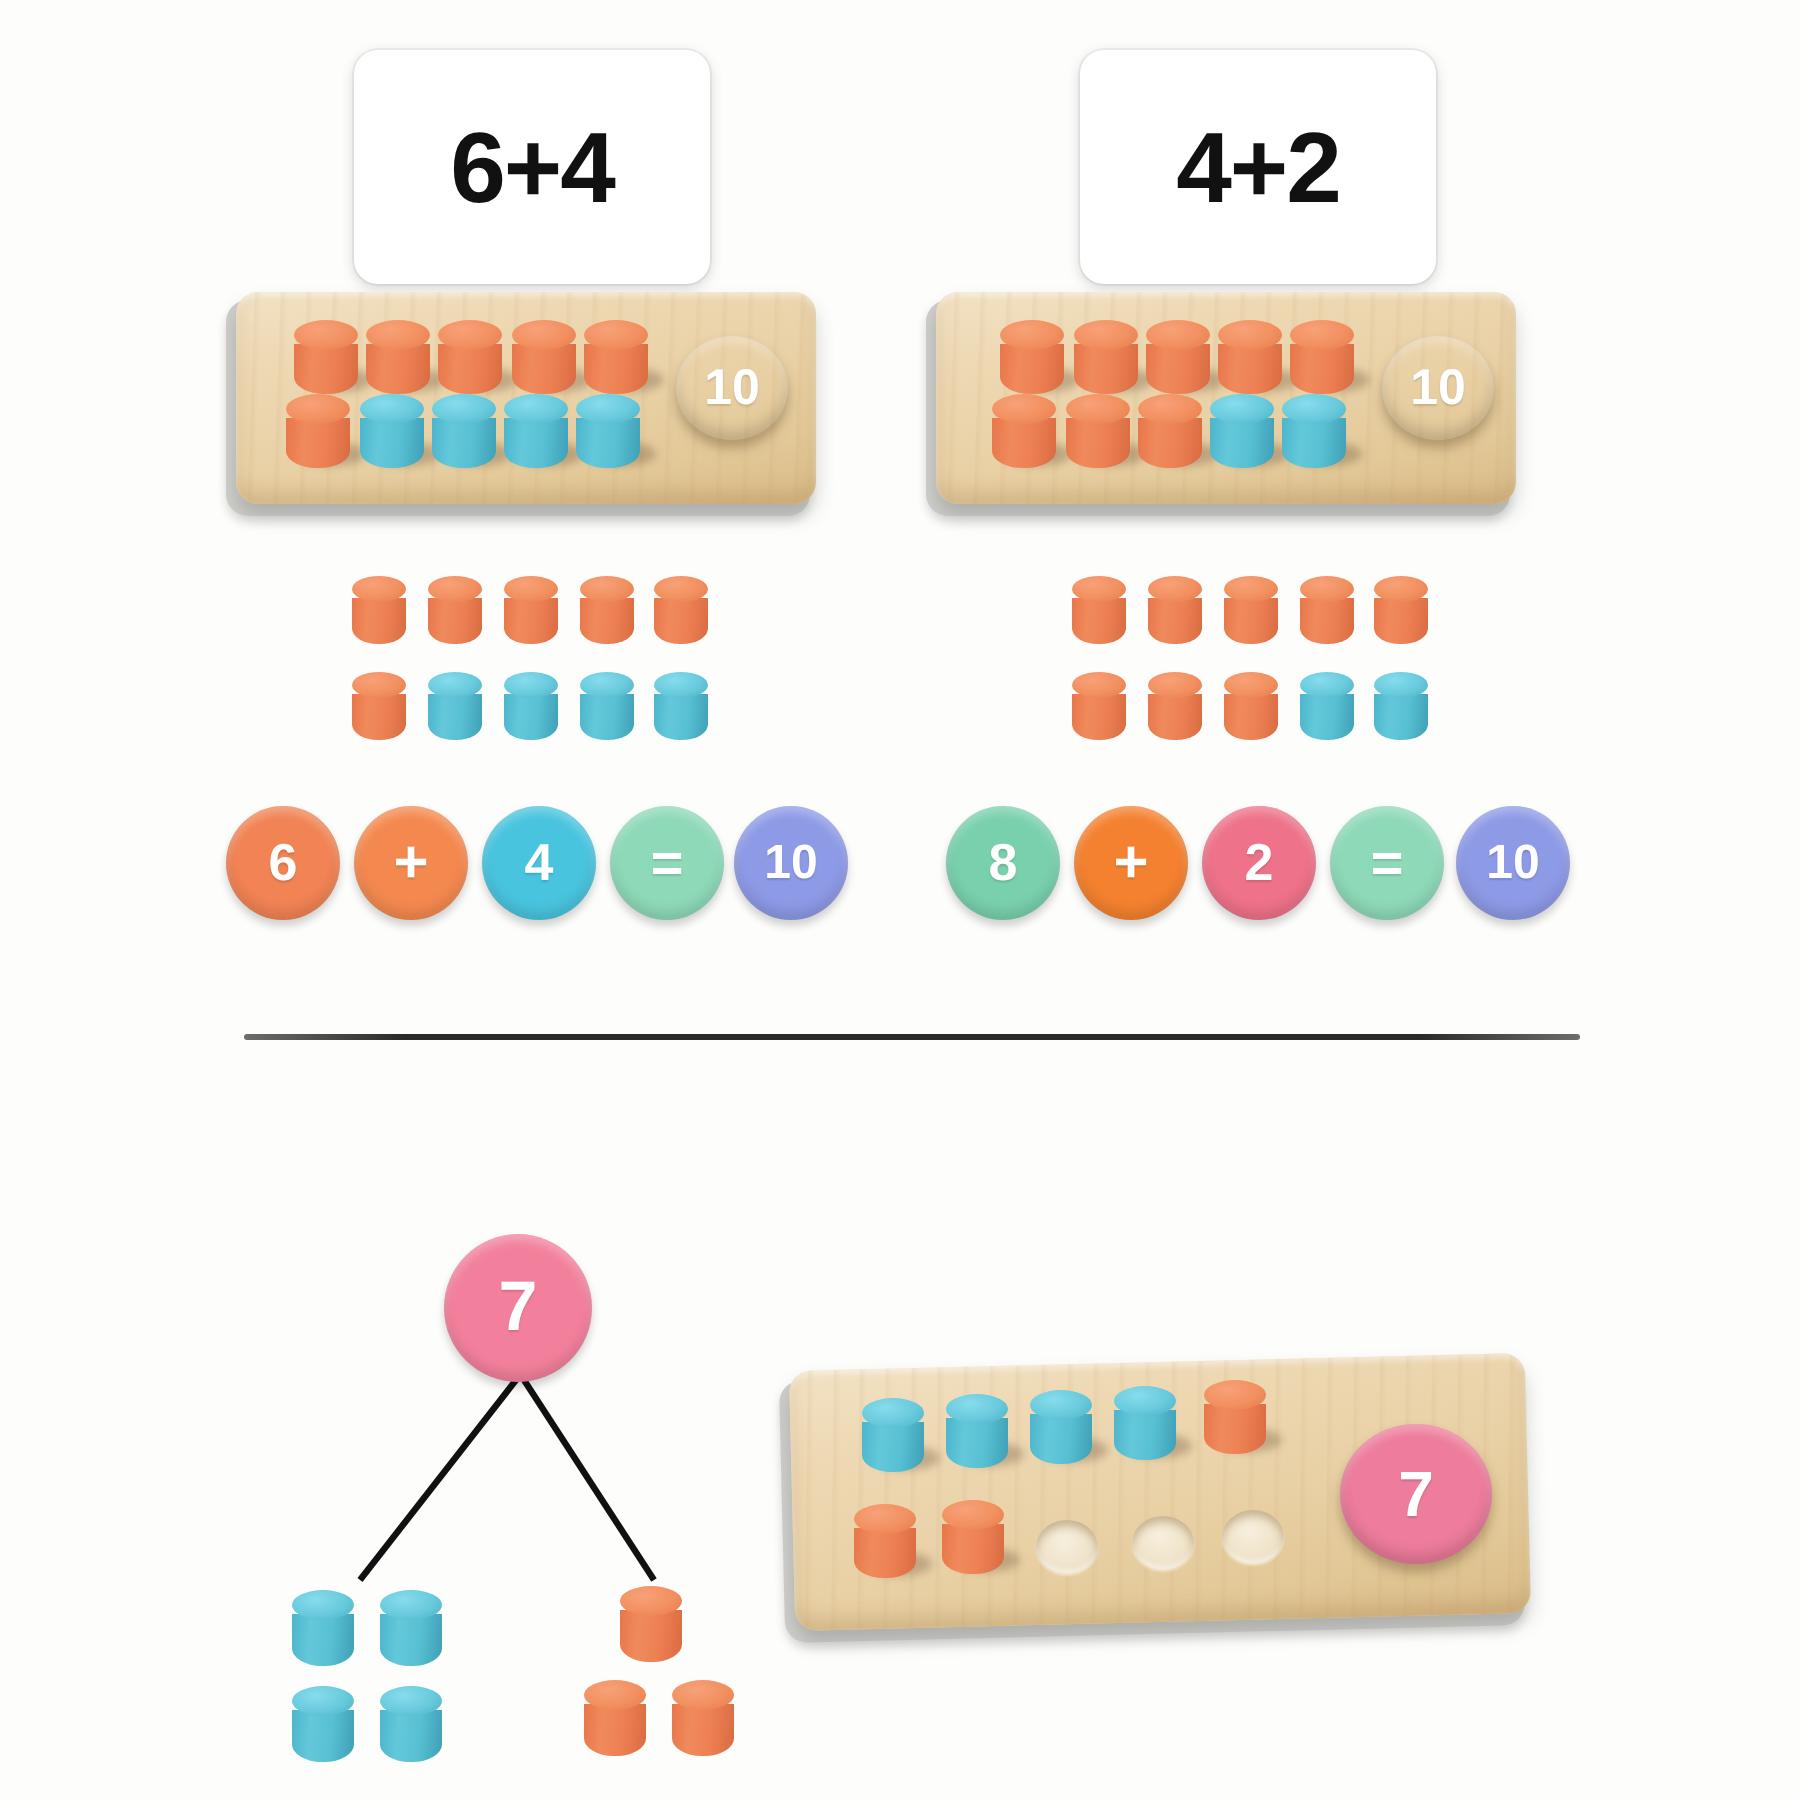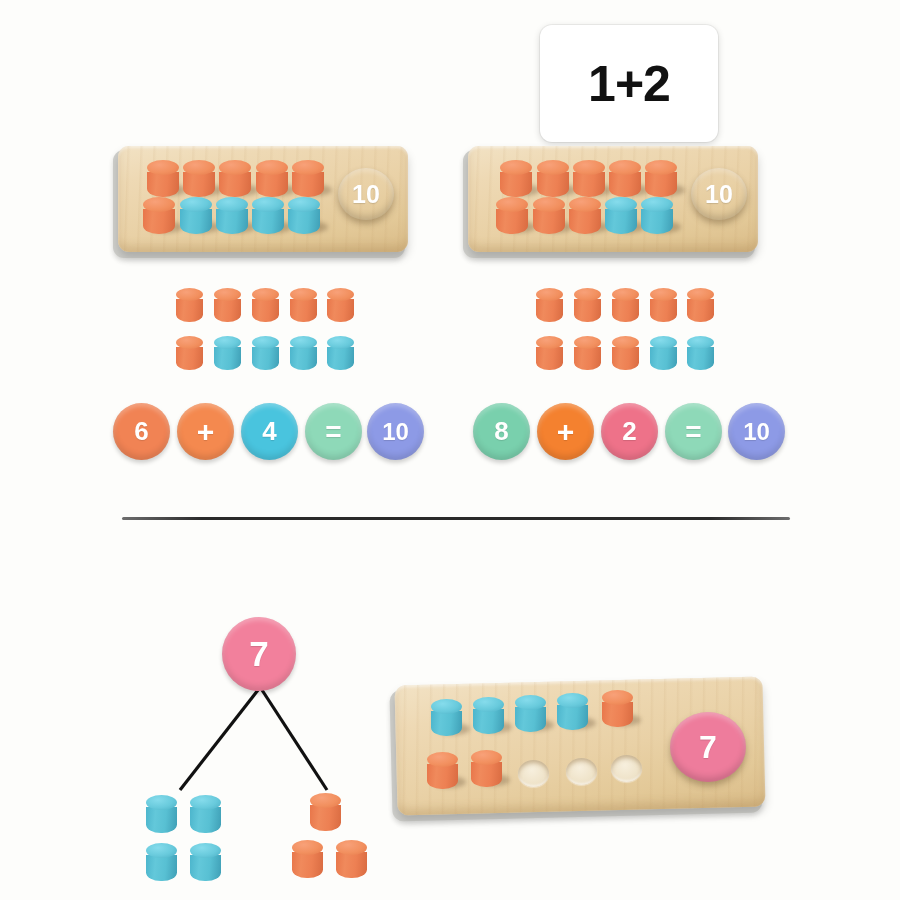--- a/index.html
+++ b/index.html
@@ -161,20 +161,23 @@
   .bond-svg {
     position: absolute;
     overflow: visible;
   }
 </style>
 </head>
 <body>
 
 <div id="stage">
 
+  <div class="flashcard" style="left:177px; top:25px; width:178px; height:117px;">
+    <span class="expr">6+4</span>
+  </div>
 
   <div class="board-edge" style="left:113px; top:150px; width:292px; height:108px;"></div>
   <div class="board" style="left:118px; top:146px; width:290px; height:106px;">
   </div>
 
   <div class="peg orange" style="left:147px; top:160px; width:32px; height:37px;">
     <span class="shadow" style="left:6px; top:24px; width:34px; height:12px;"></span>
     <span class="side" style="height:25px;"></span>
       <span class="top" style="height:15px;"></span>
     </div>
@@ -269,21 +272,21 @@
       <span class="top" style="height:13px;"></span>
     </div>
 
   <div class="disc flat" style="left:113px; top:403px; width:57px; height:57px; font-size:26px; background:#f18354;">6</div>
   <div class="disc flat" style="left:177px; top:403px; width:57px; height:57px; font-size:30px; background:#f4894f;">+</div>
   <div class="disc flat" style="left:241px; top:403px; width:57px; height:57px; font-size:26px; background:#49c4de;">4</div>
   <div class="disc flat" style="left:305px; top:403px; width:57px; height:57px; font-size:28px; background:#8ed9b8;">=</div>
   <div class="disc flat" style="left:367px; top:403px; width:57px; height:57px; font-size:24px; background:#8d9ae6;">10</div>
 
   <div class="flashcard" style="left:540px; top:25px; width:178px; height:117px;">
-    <span class="expr">1+2</span>
+    <span class="expr">4+2</span>
   </div>
 
   <div class="board-edge" style="left:463px; top:150px; width:292px; height:108px;"></div>
   <div class="board" style="left:468px; top:146px; width:290px; height:106px;"></div>
 
   <div class="peg orange" style="left:500px; top:160px; width:32px; height:37px;">
     <span class="shadow" style="left:6px; top:24px; width:34px; height:12px;"></span>
     <span class="side" style="height:25px;"></span>
       <span class="top" style="height:15px;"></span>
     </div>

